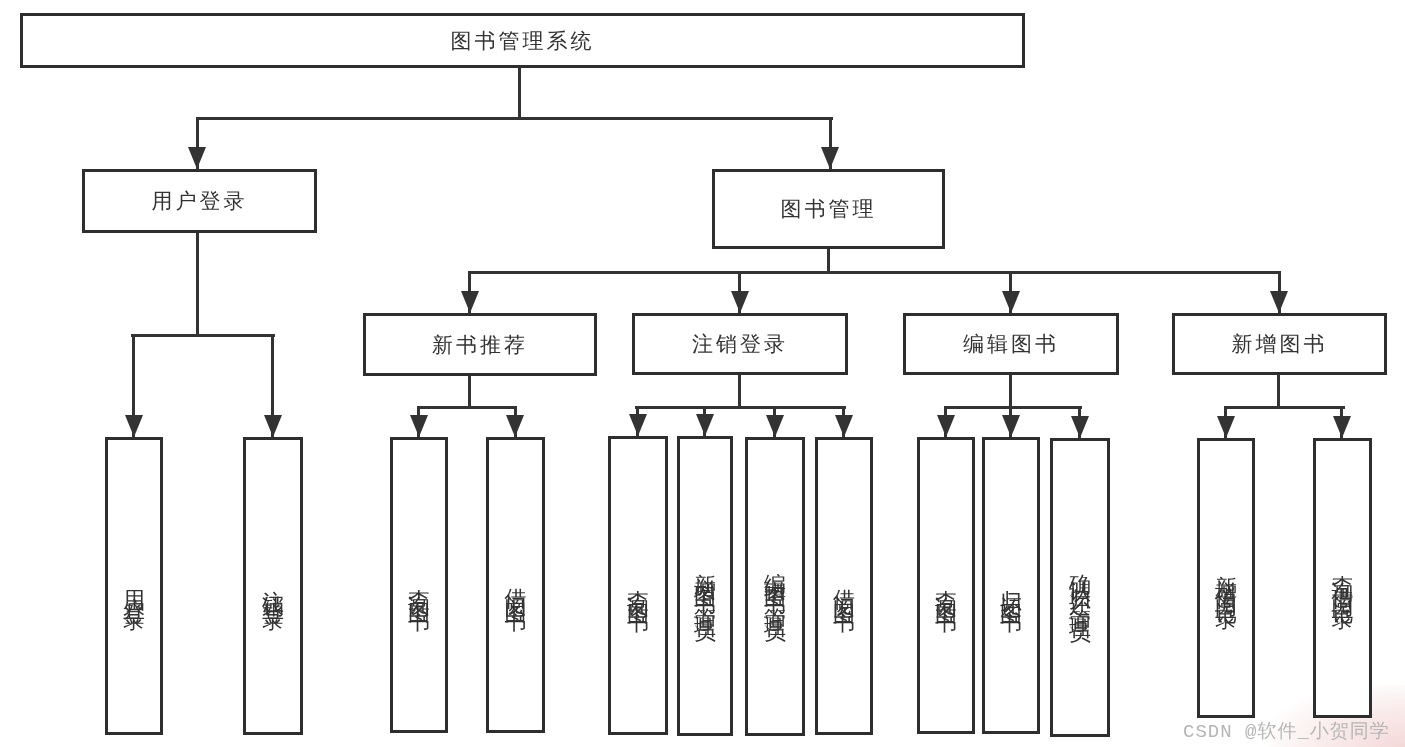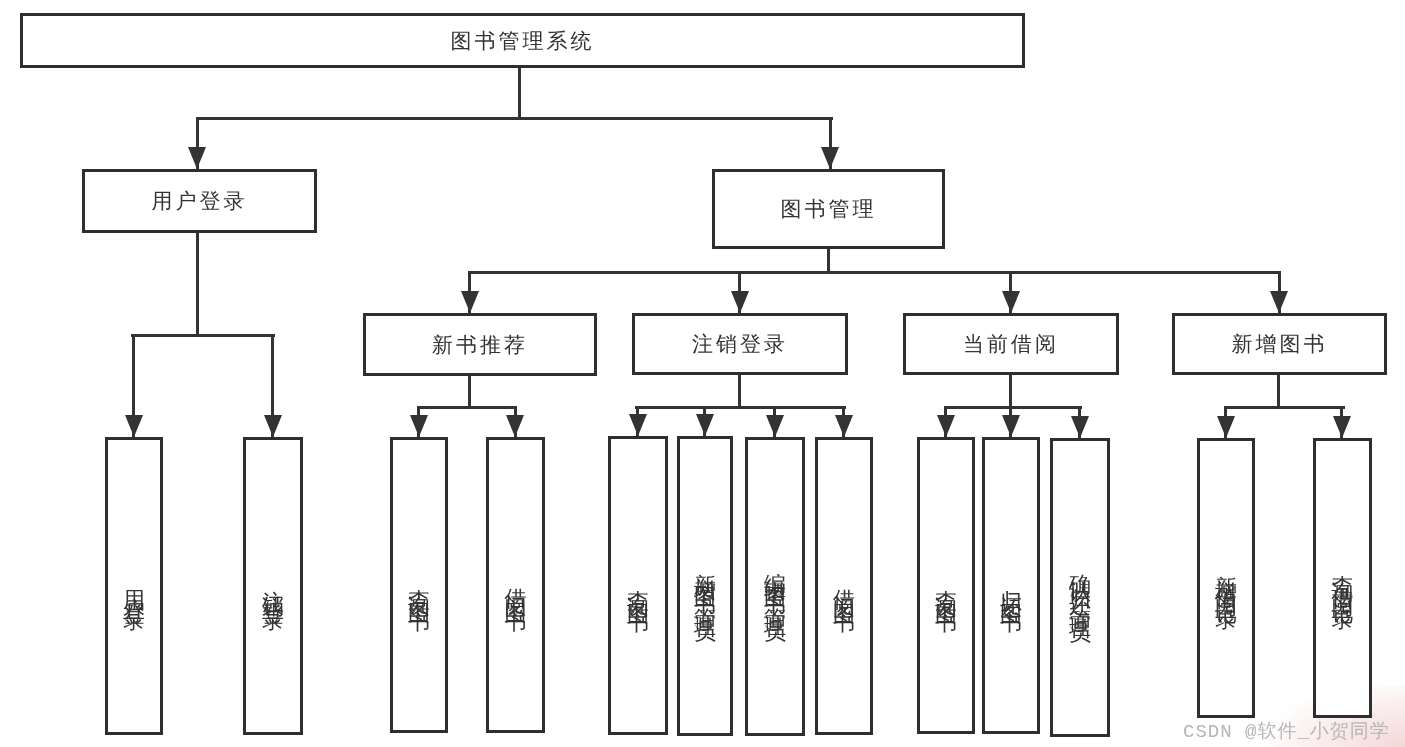--- a/index.html
+++ b/index.html
@@ -96,21 +96,21 @@
     <span>图书管理</span>
   </div>
 
   <div class="hbox" style="left:363px;top:313px;width:234px;height:63px">
     <span>新书推荐</span>
   </div>
   <div class="hbox" style="left:632px;top:313px;width:216px;height:62px">
     <span>注销登录</span>
   </div>
   <div class="hbox" style="left:903px;top:313px;width:216px;height:62px">
-    <span>当前借阅</span>
+    <span>编辑图书</span>
   </div>
   <div class="hbox" style="left:1172px;top:313px;width:215px;height:62px">
     <span>新增图书</span>
   </div>
 
   <div class="vbox" style="left:105px;top:437px;width:58px;height:298px">
     <span>用户登录</span>
   </div>
   <div class="vbox" style="left:243px;top:437px;width:60px;height:298px">
     <span>注销登录</span>

